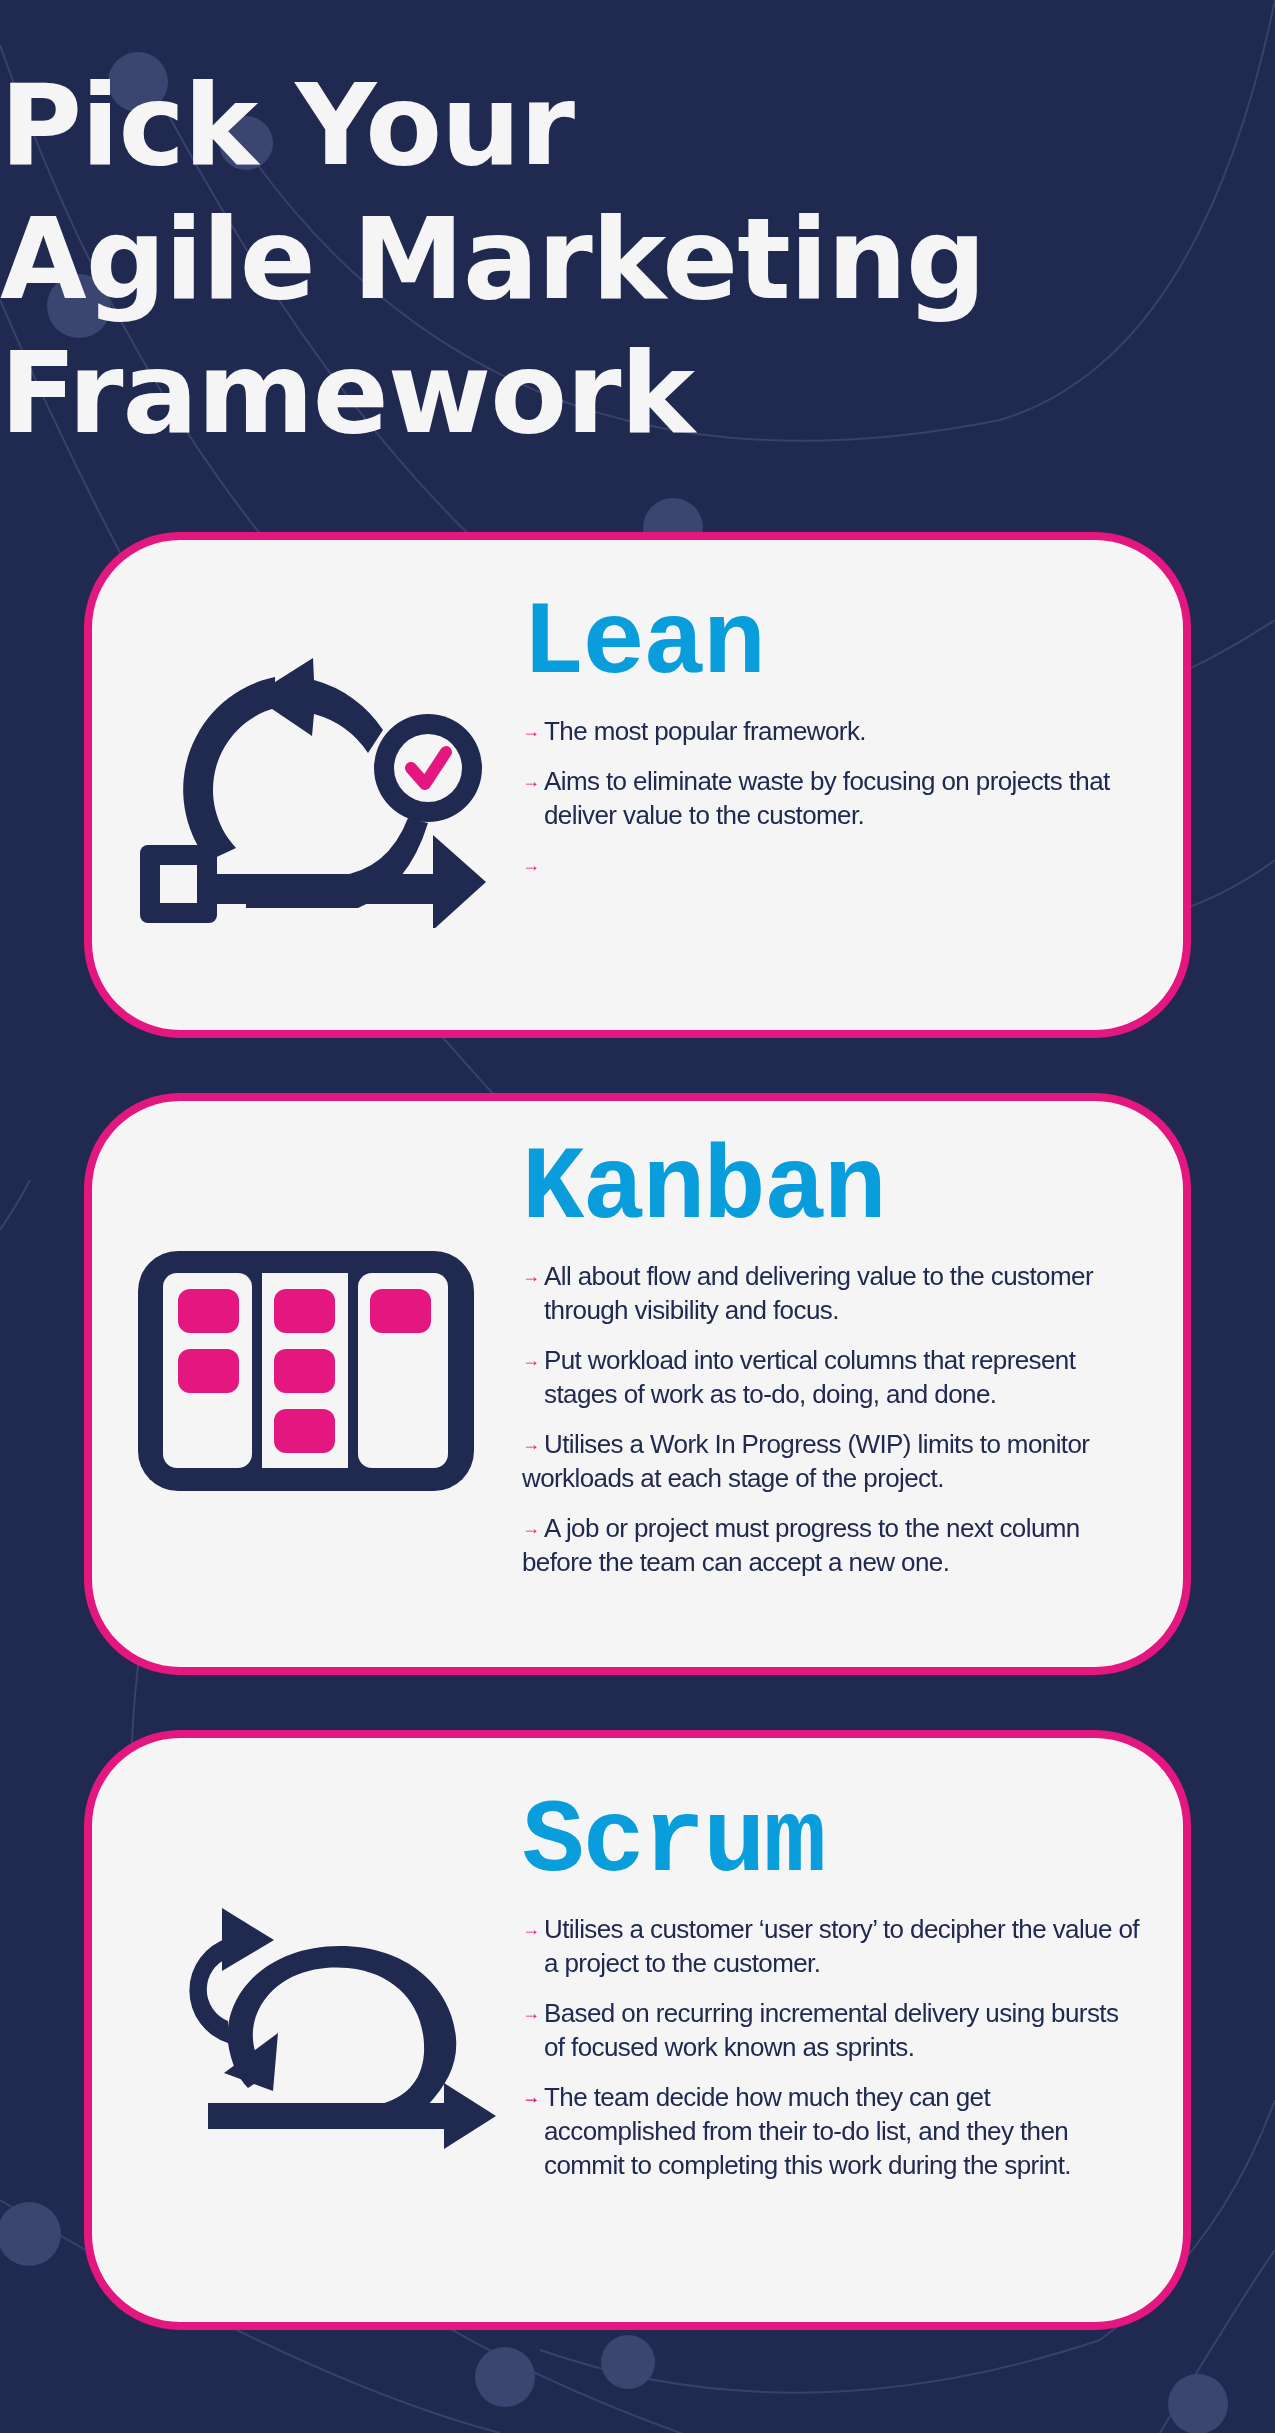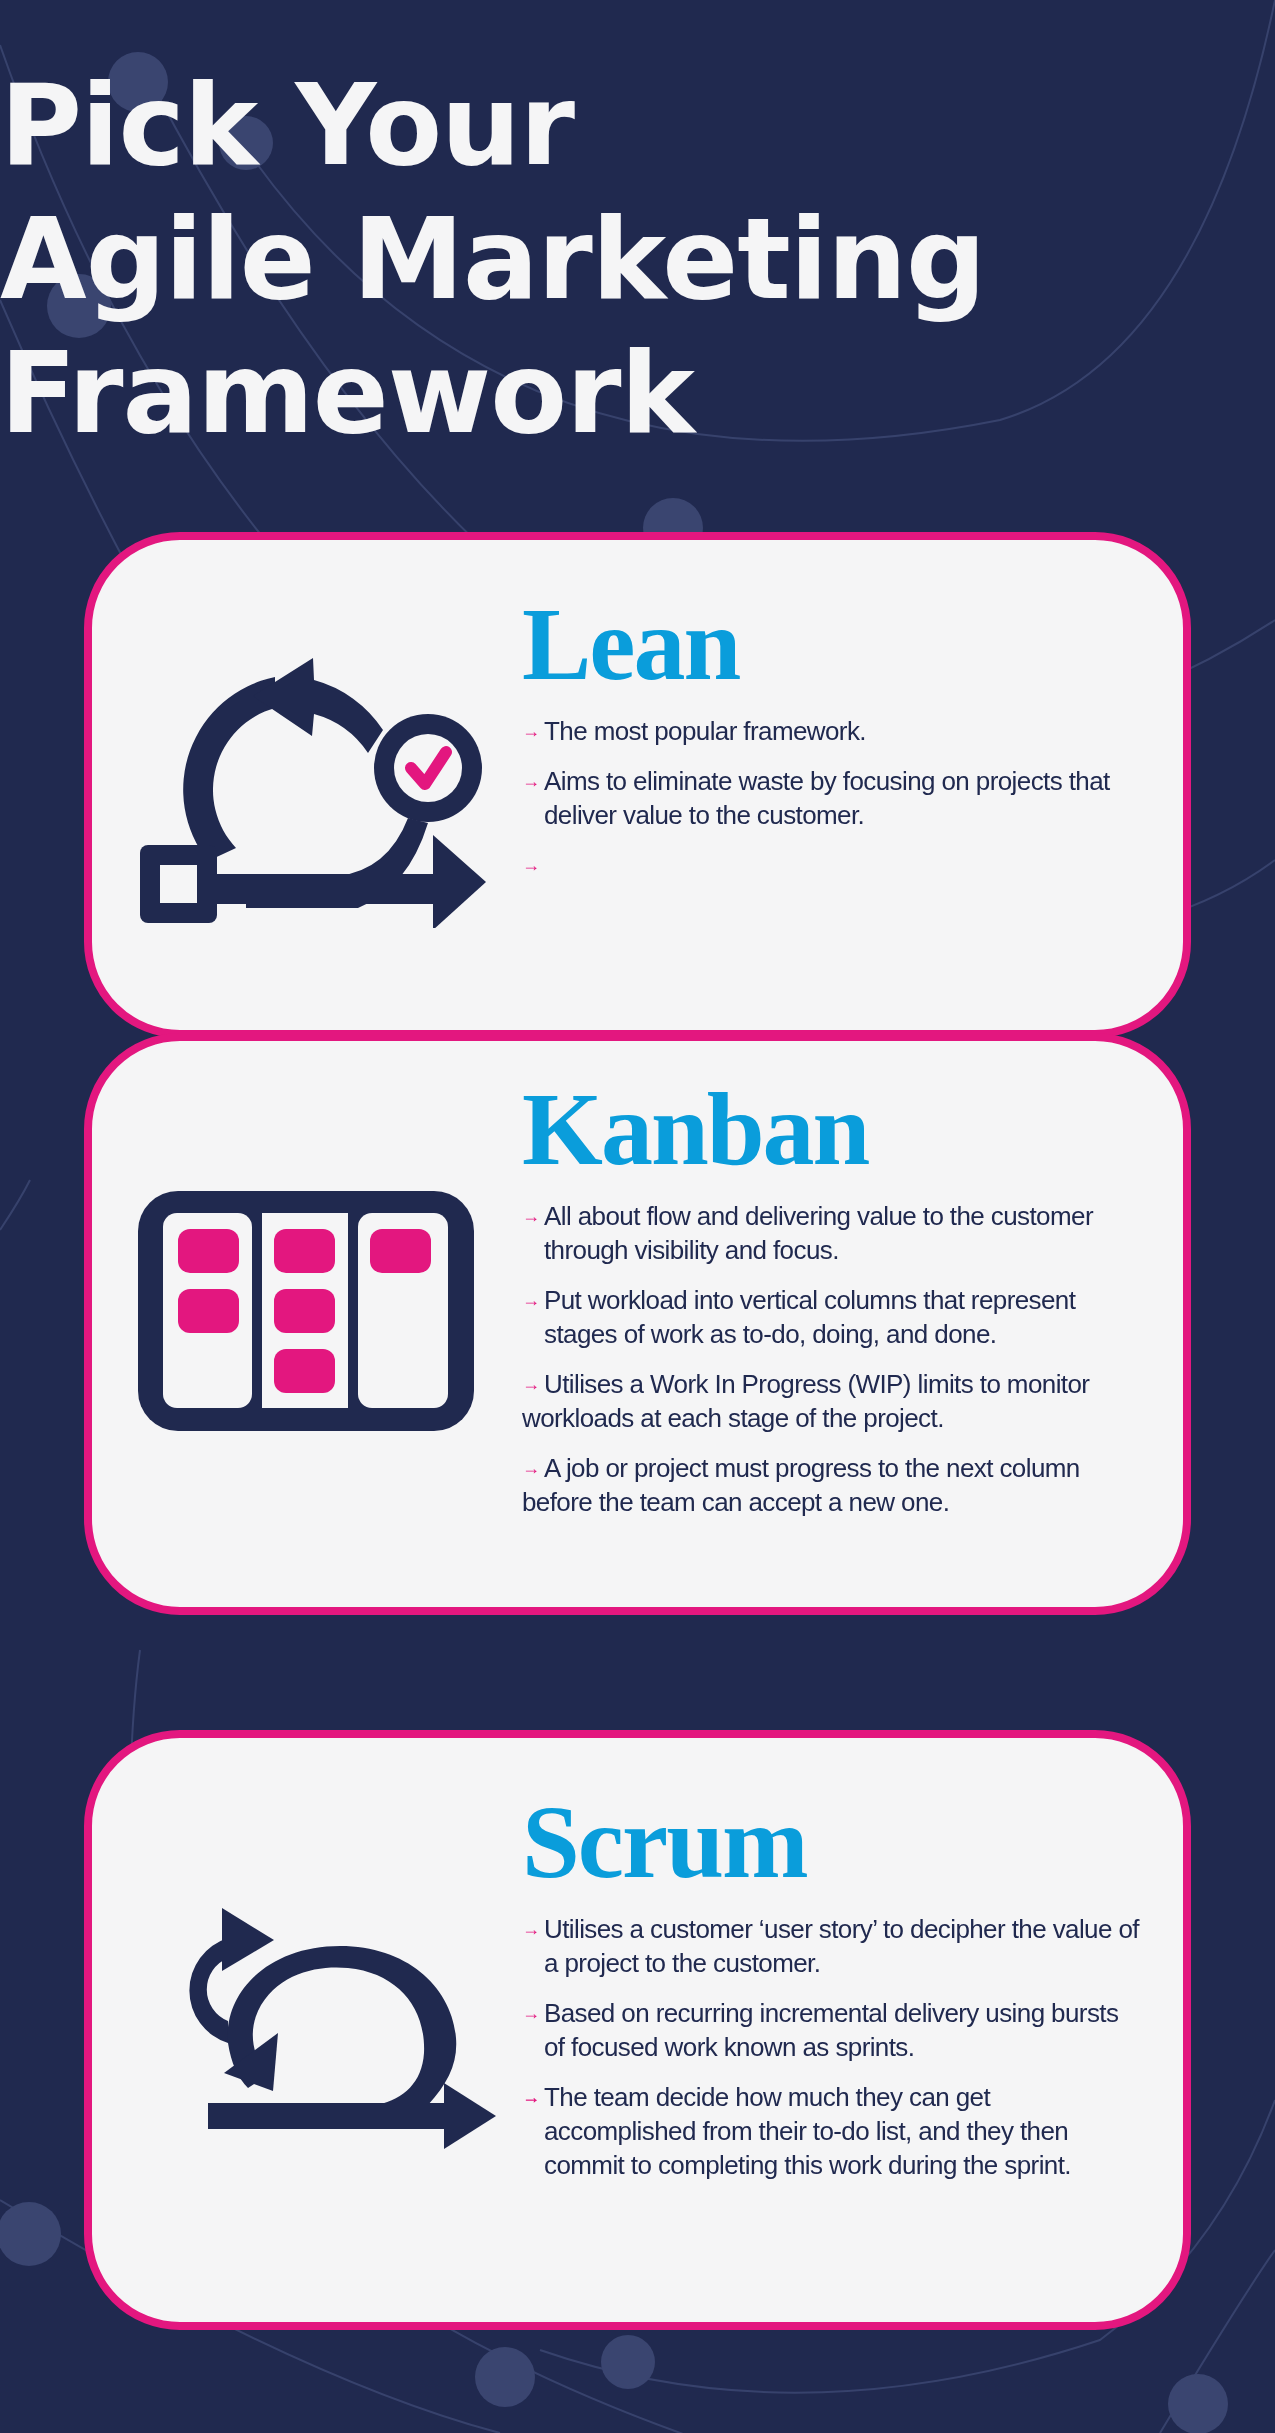--- a/index.html
+++ b/index.html
@@ -36,21 +36,21 @@
     left: 36px;
     width: 380px;
   }
   .card .content {
     position: absolute;
     left: 430px;
     right: 40px;
   }
   .card h2 {
     color: #0a9ddb;
-    font-family: Liberation Serif, serif;
+    font-family: Liberation Mono, monospace;
     font-weight: bold;
     font-size: 104px;
     line-height: 112px;
     letter-spacing: -2px;
   }
   .card ul { list-style: none; margin-top: 14px; }
   .card li {
     position: relative;
     color: #20294f;
     font-family: "Liberation Sans", sans-serif;
@@ -132,21 +132,21 @@
   <div class="content" style="top:48px;">
     <h2>Lean</h2>
     <ul>
       <li><span class="arrow">→</span><span>The most popular framework.</span></li>
       <li><span class="arrow">→</span><span>Aims to eliminate waste by focusing on projects that deliver value to the customer.</span></li>
       <li><span class="arrow">→</span></li>
     </ul>
   </div>
 </section>
 
-<section class="card" style="top:1033px; height:582px;">
+<section class="card" style="top:1093px; height:582px;">
   <div class="icon-wrap" style="top:150px; height:260px;">
     <svg width="380" height="260" viewBox="0 0 380 260" xmlns="http://www.w3.org/2000/svg">
       <rect x="10" y="0" width="336" height="240" rx="40" fill="#20294f"></rect>
       <rect x="35" y="22" width="89" height="195" rx="14" fill="#f5f5f6"></rect>
       <rect x="134" y="22" width="86" height="195" fill="#f5f5f6"></rect>
       <rect x="230" y="22" width="90" height="195" rx="14" fill="#f5f5f6"></rect>
       <g fill="#e3177f">
         <rect x="50" y="38" width="61" height="44" rx="12"></rect>
         <rect x="50" y="98" width="61" height="44" rx="12"></rect>
         <rect x="146" y="38" width="61" height="44" rx="12"></rect>

